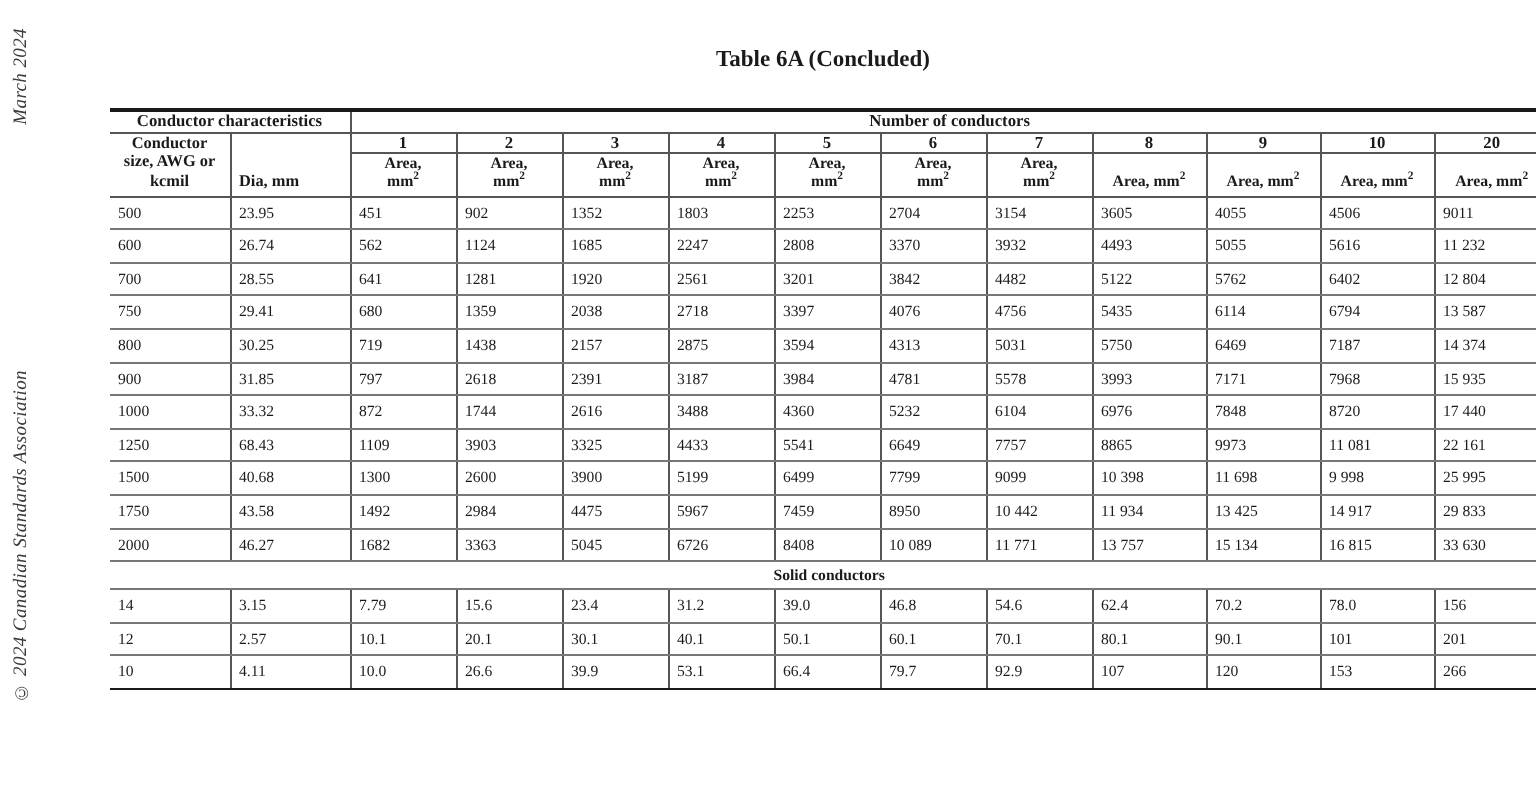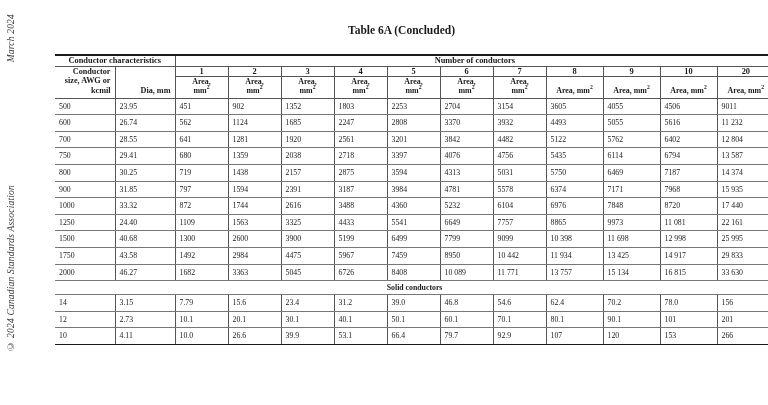--- a/index.html
+++ b/index.html
@@ -22,21 +22,21 @@
     color:#3a3a3a;
     white-space:nowrap;
     letter-spacing:.2px;
   }
   #vm-date{ top:14px; left:6px; font-size:9.5px; }
   #vm-copy{ top:185px; left:6px; font-size:9.5px; }
 
   
   .title{
     position:absolute;
-    left:45px; top:24px; width:713px;
+    left:55px; top:24px; width:713px;
     text-align:center;
     font-weight:bold;
     font-size:11.5px;
   }
 
   
   .tablewrap{
     position:absolute;
     left:55px; top:54px; width:713px;
   }
@@ -84,28 +84,28 @@
     font-weight:bold;
     height:13px;line-height:13px;
   }
   tbody tr.band td{border-left:0;}
 
   th.charhead{
     font-size:8.4px;
     line-height:1.15;
   }
   th.leftlabel{
-    text-align:right;
+    text-align:center;
     font-size:8.2px;
     line-height:1.18;
     vertical-align:bottom;
     padding-bottom:2px;
   }
   th.midlabel{
-    text-align:right;
+    text-align:left;
     font-size:8.2px;
     vertical-align:bottom;
     padding-bottom:2px;
   }
   th.numhead{font-size:8.4px;}
   th.areahead{
     font-size:7.9px;
     line-height:1.1;
     vertical-align:bottom;
     padding-bottom:2px;
@@ -244,27 +244,27 @@
           <td class="vline">5031</td>
           <td class="vline">5750</td>
           <td class="vline">6469</td>
           <td class="vline">7187</td>
           <td class="vline">14 374</td>
         </tr>
         <tr>
           <td>900</td>
           <td class="vline">31.85</td>
           <td class="vline">797</td>
-          <td class="vline">1594</td>
+          <td class="vline">2618</td>
           <td class="vline">2391</td>
           <td class="vline">3187</td>
           <td class="vline">3984</td>
           <td class="vline">4781</td>
           <td class="vline">5578</td>
-          <td class="vline">6374</td>
+          <td class="vline">3993</td>
           <td class="vline">7171</td>
           <td class="vline">7968</td>
           <td class="vline">15 935</td>
         </tr>
         <tr>
           <td>1000</td>
           <td class="vline">33.32</td>
           <td class="vline">872</td>
           <td class="vline">1744</td>
           <td class="vline">2616</td>
@@ -272,23 +272,23 @@
           <td class="vline">4360</td>
           <td class="vline">5232</td>
           <td class="vline">6104</td>
           <td class="vline">6976</td>
           <td class="vline">7848</td>
           <td class="vline">8720</td>
           <td class="vline">17 440</td>
         </tr>
         <tr>
           <td>1250</td>
-          <td class="vline">24.40</td>
+          <td class="vline">68.43</td>
           <td class="vline">1109</td>
-          <td class="vline">1563</td>
+          <td class="vline">3903</td>
           <td class="vline">3325</td>
           <td class="vline">4433</td>
           <td class="vline">5541</td>
           <td class="vline">6649</td>
           <td class="vline">7757</td>
           <td class="vline">8865</td>
           <td class="vline">9973</td>
           <td class="vline">11 081</td>
           <td class="vline">22 161</td>
         </tr>
@@ -297,21 +297,21 @@
           <td class="vline">40.68</td>
           <td class="vline">1300</td>
           <td class="vline">2600</td>
           <td class="vline">3900</td>
           <td class="vline">5199</td>
           <td class="vline">6499</td>
           <td class="vline">7799</td>
           <td class="vline">9099</td>
           <td class="vline">10 398</td>
           <td class="vline">11 698</td>
-          <td class="vline">12 998</td>
+          <td class="vline">9 998</td>
           <td class="vline">25 995</td>
         </tr>
         <tr>
           <td>1750</td>
           <td class="vline">43.58</td>
           <td class="vline">1492</td>
           <td class="vline">2984</td>
           <td class="vline">4475</td>
           <td class="vline">5967</td>
           <td class="vline">7459</td>
@@ -350,21 +350,21 @@
           <td class="vline">39.0</td>
           <td class="vline">46.8</td>
           <td class="vline">54.6</td>
           <td class="vline">62.4</td>
           <td class="vline">70.2</td>
           <td class="vline">78.0</td>
           <td class="vline">156</td>
         </tr>
         <tr>
           <td>12</td>
-          <td class="vline">2.73</td>
+          <td class="vline">2.57</td>
           <td class="vline">10.1</td>
           <td class="vline">20.1</td>
           <td class="vline">30.1</td>
           <td class="vline">40.1</td>
           <td class="vline">50.1</td>
           <td class="vline">60.1</td>
           <td class="vline">70.1</td>
           <td class="vline">80.1</td>
           <td class="vline">90.1</td>
           <td class="vline">101</td>

